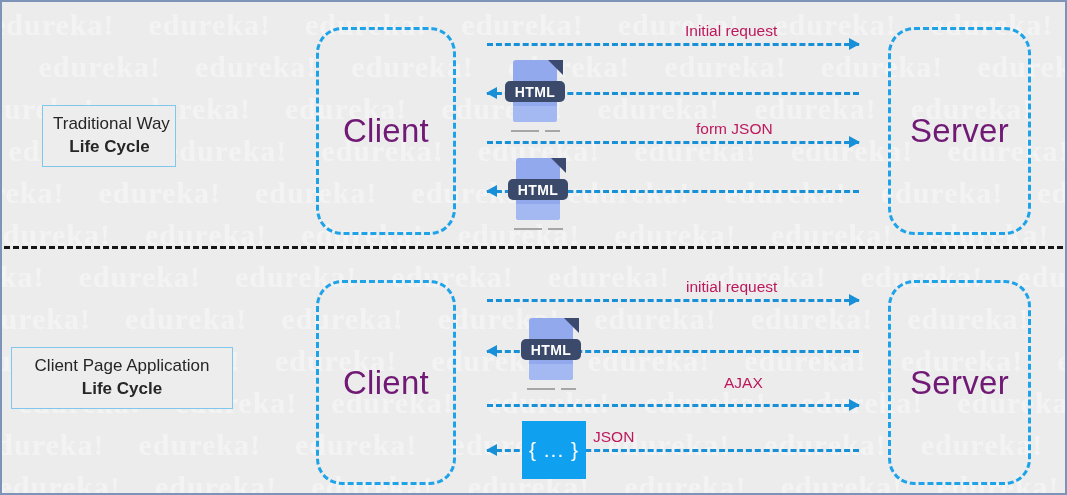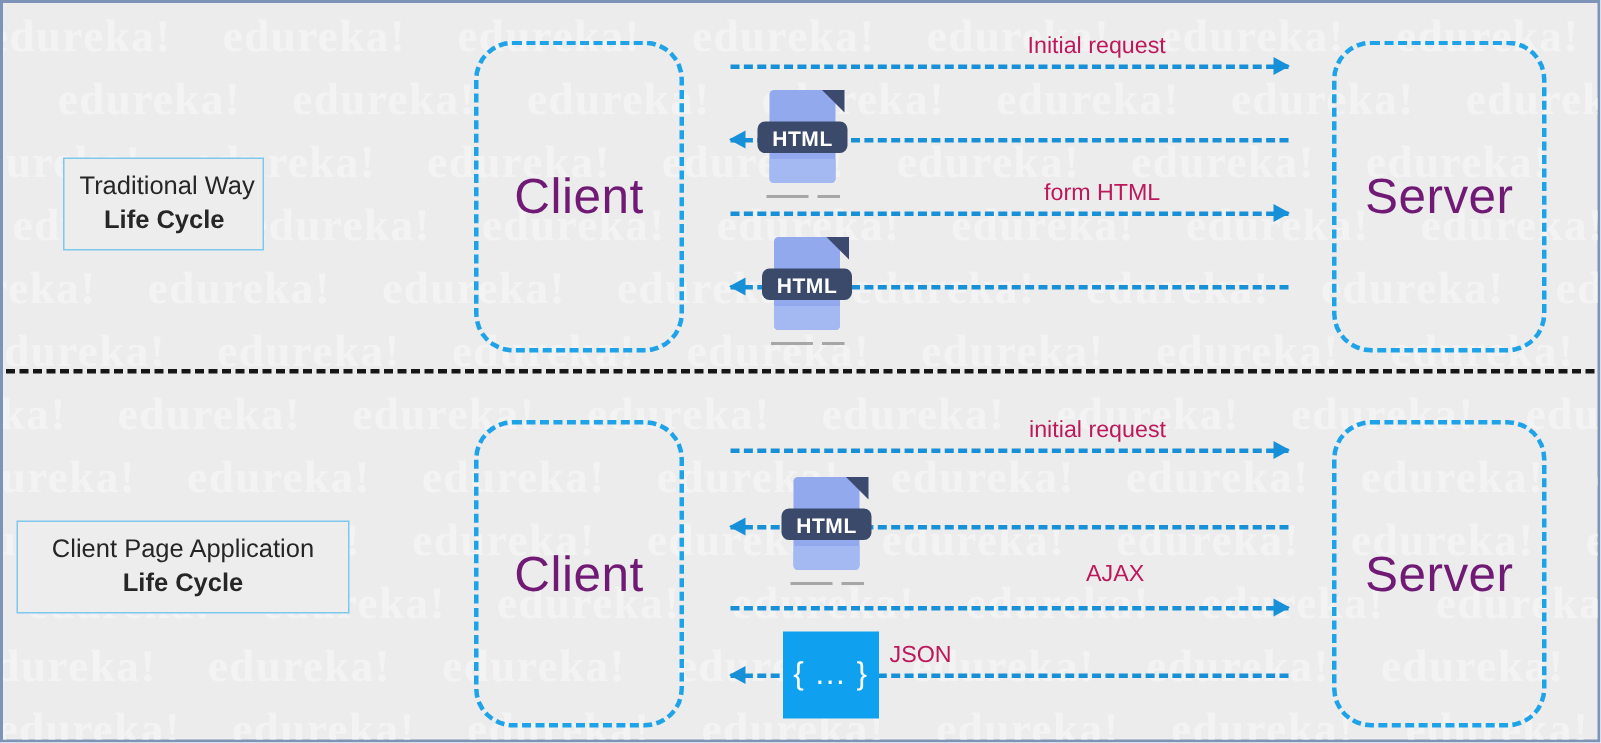--- a/index.html
+++ b/index.html
@@ -253,21 +253,21 @@
     </div>
     <div class="html-icon" style="left:505px; top:58px;">
       <div class="page"></div>
       <div class="fold"></div>
       <div class="sheen"></div>
       <div class="badge">HTML</div>
       <div class="tick a"></div>
       <div class="tick b"></div>
     </div>
 
-    <div class="arrow-label" style="left:694px; top:118px;">form HTML</div>
+    <div class="arrow-label" style="left:694px; top:118px;">form JSON</div>
     <div class="arrow to-right" style="left:485px; top:134px; width:372px;">
       <div class="line"></div>
       <div class="head"></div>
     </div>
 
     <div class="arrow to-left" style="left:485px; top:183px; width:372px;">
       <div class="line"></div>
       <div class="head"></div>
     </div>
     <div class="html-icon" style="left:508px; top:156px;">

